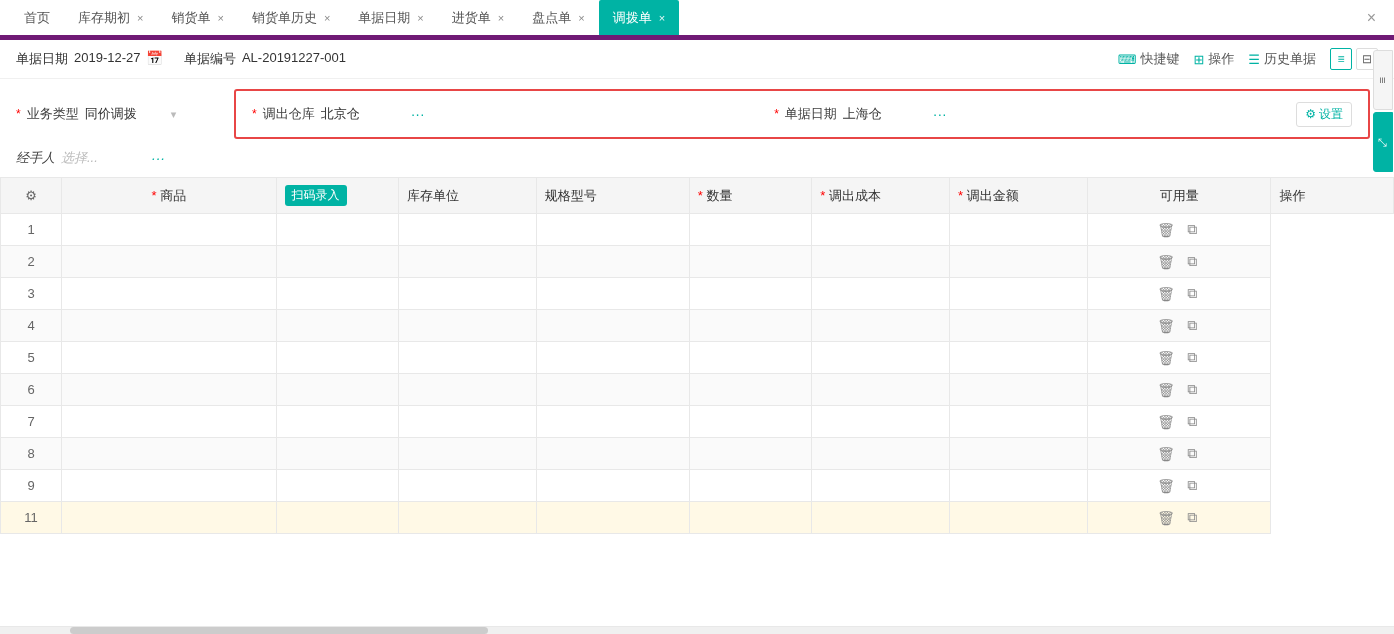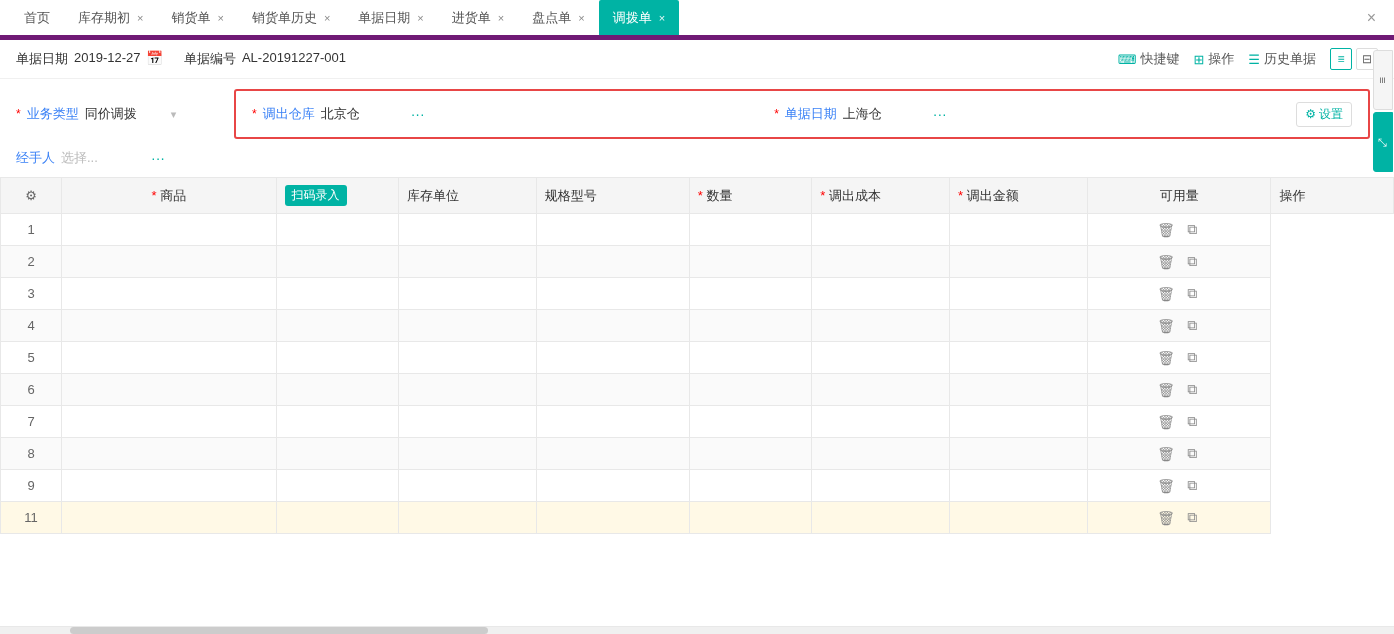--- a/index.html
+++ b/index.html
@@ -83,21 +83,21 @@
       display: flex; align-items: center; justify-content: center;
       cursor: pointer; font-size: 12px; color: #666;
     }
     .toolbar-right .view-icon.active { border-color: #00b3a4; color: #00b3a4; }
 
     .field-group {
       display: flex; align-items: center; gap: 6px;
       min-width: 200px;
     }
     .field-group .required-star { color: #f00; font-size: 12px; }
-    .field-group label { color: #3b82f6; white-space: nowrap; }
+    .field-group label { color: #404040; white-space: nowrap; }
     .field-group .field-value {
       color: #333;
       min-width: 80px;
     }
     .field-group .dropdown-arrow {
       color: #bbb; font-size: 11px; cursor: pointer;
     }
     .field-group .more-btn {
       color: #00b3a4; font-size: 14px; cursor: pointer; margin-left: 4px;
     }
@@ -333,21 +333,21 @@
         <span class="more-btn">···</span>
       </div>
 
       <button class="settings-btn">
         <span>⚙</span>
         <span>设置</span>
       </button>
     </div>
   </div>
 
-  <div style="display:flex; align-items:flex-start; padding: 4px 16px 10px 16px; gap:10px;">
+  <div style="display:flex; align-items:flex-start; padding: 4px 16px 10px 16px; gap:10px;font-style:italic;">
     <div class="field-group">
       <label>经手人</label>
       <span class="field-value" style="color:#bbb; min-width:80px;">选择...</span>
       <span class="more-btn">···</span>
     </div>
   </div>
 
   <div class="table-container">
     <table>
       <thead>

